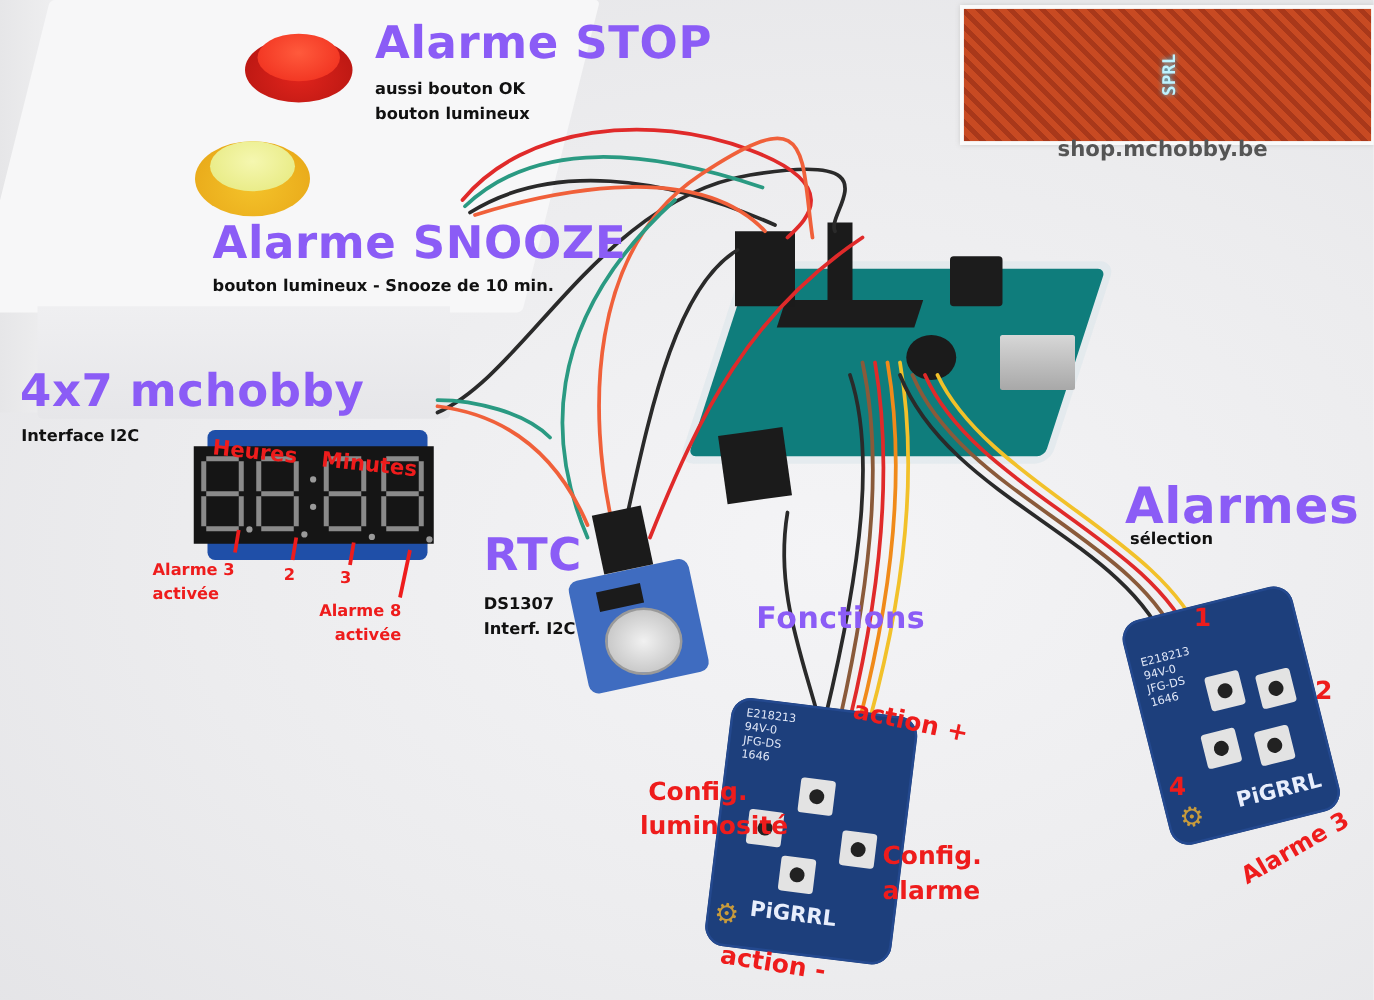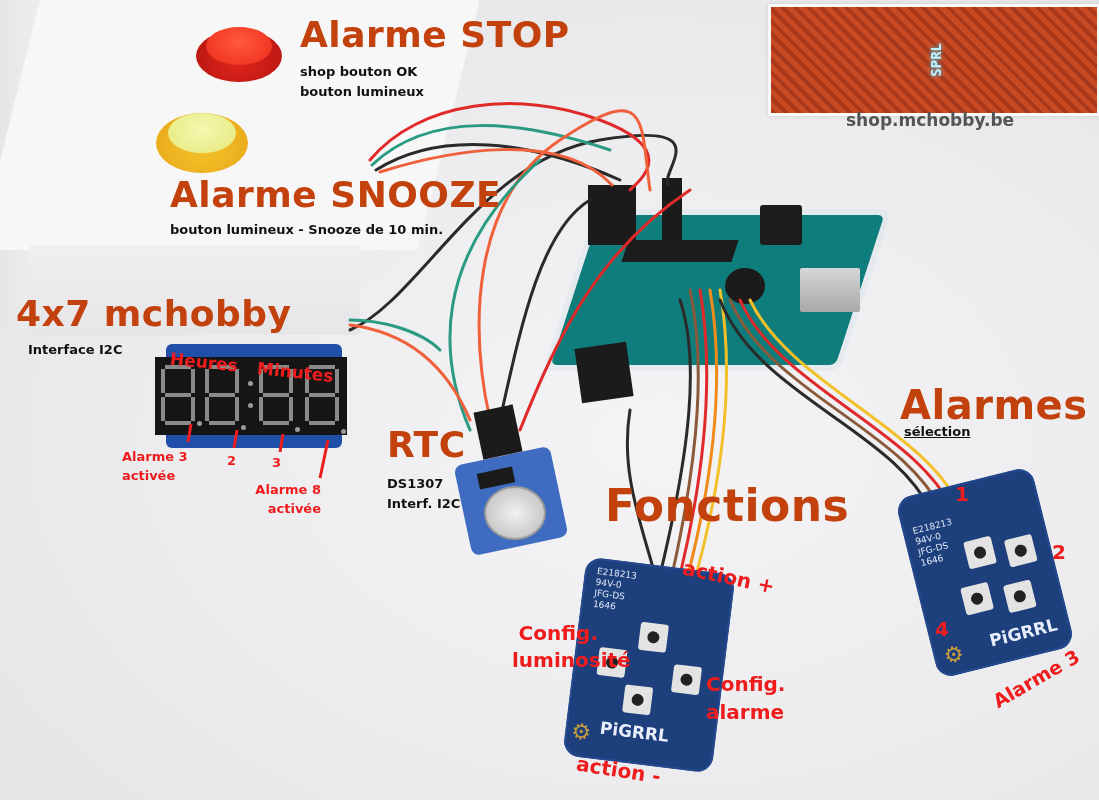--- a/index.html
+++ b/index.html
@@ -13,26 +13,26 @@
   .box-front{left:30px;top:245px;width:330px;height:90px;background:linear-gradient(#efeff1,#e6e6e9);
     border-radius:0 0 4px 4px;}
   .box-side{left:0;top:0;width:60px;height:330px;background:linear-gradient(90deg,#e6e6e8,#f2f2f3);}
   
   .btn-ring{border-radius:50%;}
   .btn-red-ring{left:196px;top:30px;width:86px;height:52px;background:radial-gradient(ellipse at 50% 60%,#e0241c,#b11410);}
   .btn-red-cap{left:206px;top:27px;width:66px;height:38px;background:radial-gradient(ellipse at 50% 40%,#ff5a3c,#ee2a1a);}
   .btn-yellow-ring{left:156px;top:113px;width:92px;height:60px;background:radial-gradient(ellipse at 50% 60%,#f4c22a,#e6a416);}
   .btn-yellow-cap{left:168px;top:113px;width:68px;height:40px;background:radial-gradient(ellipse at 50% 40%,#f5f7b0,#e5e87a);}
   
-  .title{color:#c2410c;font-weight:bold;letter-spacing:0.5px;}
+  .title{color:#8b5cf6;font-weight:bold;letter-spacing:0.5px;}
   .t-stop{left:300px;top:14px;font-size:36px;}
   .t-snooze{left:170px;top:174px;font-size:36px;}
   .t-seg{left:16px;top:293px;font-size:36px;}
   .t-rtc{left:387px;top:424px;font-size:36px;}
-  .t-fonc{left:605px;top:480px;font-size:44px;}
+  .t-fonc{left:605px;top:480px;font-size:24px;}
   .t-alarmes{left:900px;top:382px;font-size:40px;}
   .sub{color:#111;font-weight:bold;font-size:13px;line-height:20px;}
   .red{color:#ee1c1c;font-weight:bold;}
   
   .logo{left:768px;top:4px;width:326px;height:106px;background:repeating-linear-gradient(45deg,#a9381a 0 4px,#c84a22 4px 9px);
     border:3px solid #fafafa;box-shadow:0 0 4px #ccc;display:flex;align-items:center;justify-content:center;}
   .logo-text{font-family:"DejaVu Sans Mono",monospace;font-weight:bold;font-size:46px;color:#bff3ff;
     text-shadow:0 0 6px #3bd2ff,0 0 2px #0a8ab0;letter-spacing:2px;}
   .logo-sprl{font-family:"DejaVu Sans Mono",monospace;font-weight:bold;font-size:14px;color:#bff3ff;
     text-shadow:0 0 4px #3bd2ff;writing-mode:vertical-rl;transform:rotate(180deg);margin-left:4px;}
@@ -226,34 +226,34 @@
 <div class="abs red" style="left:935px;top:617px;font-size:20px;">4</div>
 <div class="abs red" style="left:1000px;top:690px;font-size:19px;transform:rotate(-30deg);transform-origin:0 100%;">Alarme 3</div>
 
 <div class="abs logo">
   <span class="logo-sprl">SPRL</span>
 </div>
 <div class="abs logo-url">shop.mchobby.be</div>
 
 <div class="abs title t-stop">Alarme STOP</div>
 <div class="abs sub" style="left:300px;top:62px;">
-  <div>shop bouton OK</div>
+  <div>aussi bouton OK</div>
   <div>bouton lumineux</div>
 </div>
 
 <div class="abs title t-snooze">Alarme SNOOZE</div>
 <div class="abs sub" style="left:170px;top:220px;">bouton lumineux - Snooze de 10 min.</div>
 
 <div class="abs title t-seg">4x7 mchobby</div>
-<div class="abs sub" style="left:17px;top:340px;margin-left:11px;">Interface I2C</div>
+<div class="abs sub" style="left:17px;top:340px;">Interface I2C</div>
 
 <div class="abs title t-rtc">RTC</div>
 <div class="abs sub" style="left:387px;top:474px;">
   <div>DS1307</div>
   <div>Interf. I2C</div>
 </div>
 
 <div class="abs title t-fonc">Fonctions</div>
 
 <div class="abs title t-alarmes">Alarmes</div>
-<div class="abs sub" style="left:904px;top:422px;text-decoration:underline;">
+<div class="abs sub" style="left:904px;top:422px;">
   <div>sélection</div>
 </div>
 
 </body></html>

